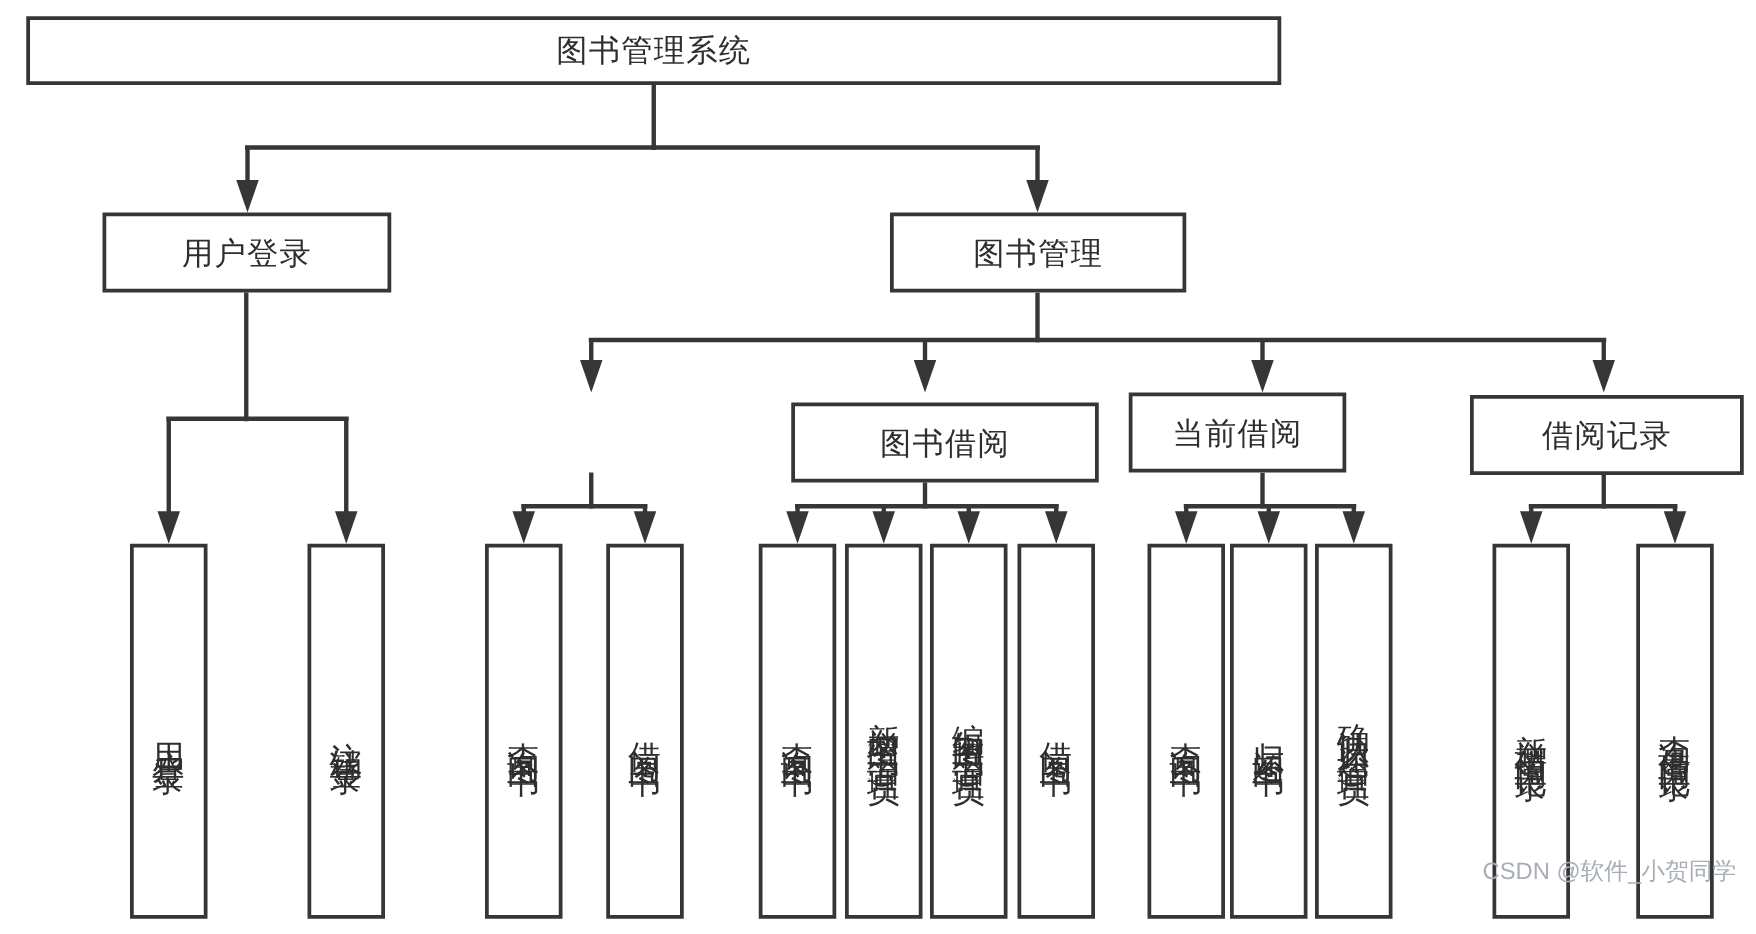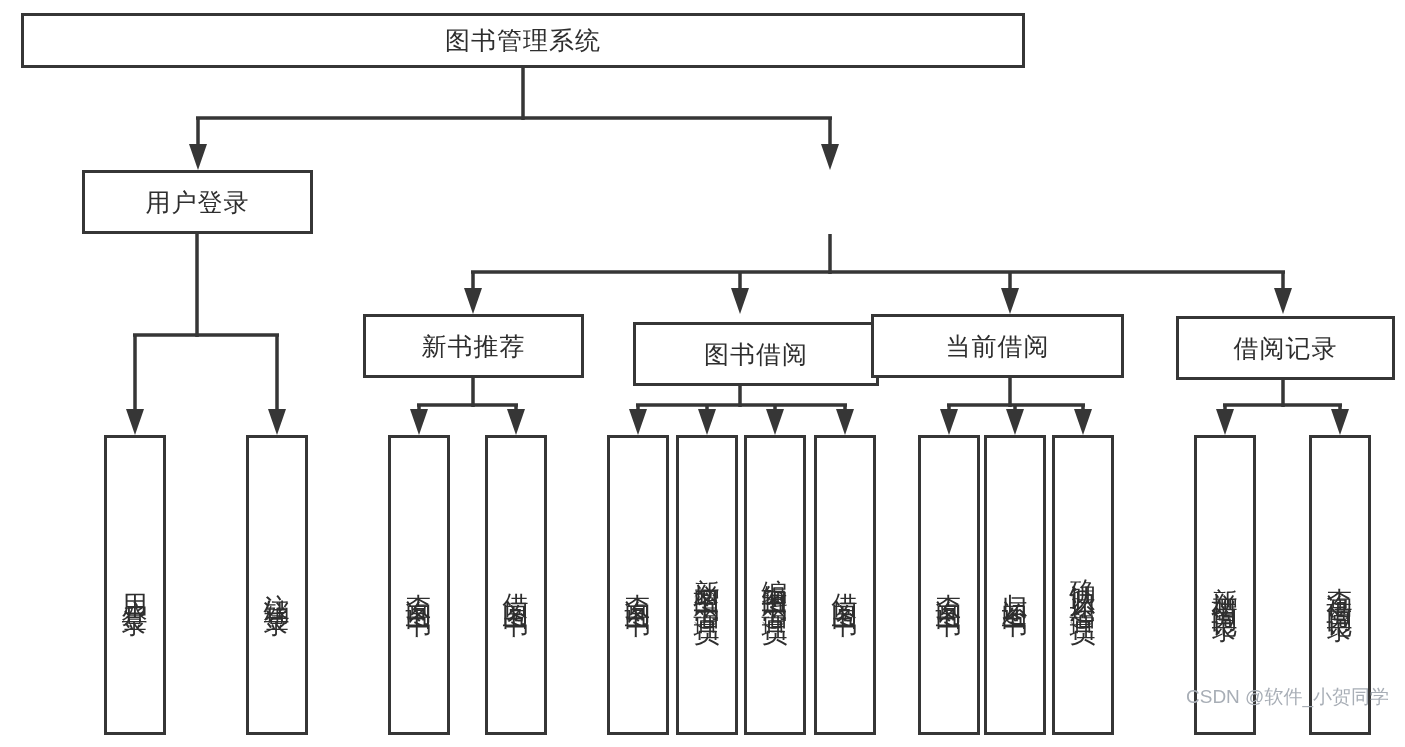--- a/index.html
+++ b/index.html
@@ -117,28 +117,28 @@
     <polygon class="ah" points="1331,409 1349,409 1340,435"></polygon>
   </svg>
 
   <div class="hbox" style="left:21px;top:13px;width:1004px;height:55px">
     <span class="hlabel">图书管理系统</span>
   </div>
 
   <div class="hbox" style="left:82px;top:170px;width:231px;height:64px">
     <span class="hlabel">用户登录</span>
   </div>
+  <div class="hbox" style="left:712px;top:170px;width:237px;height:64px">
+    <span class="hlabel">图书管理</span>
+  </div>
 
-  <div class="hbox" style="left:363px;top:314px;width:221px;height:64px">
-    <span class="hlabel">新书推荐</span>
-  </div>
   <div class="hbox" style="left:633px;top:322px;width:246px;height:64px">
     <span class="hlabel">图书借阅</span>
   </div>
-  <div class="hbox" style="left:871px;top:314px;width:253px;height:64px">
+  <div class="hbox" style="left:903px;top:314px;width:174px;height:64px">
     <span class="hlabel">当前借阅</span>
   </div>
   <div class="hbox" style="left:1176px;top:316px;width:219px;height:64px">
     <span class="hlabel">借阅记录</span>
   </div>
 
   <div class="leaf" style="left:104px">
     <span class="vlabel">用户登录</span>
   </div>
   <div class="leaf" style="left:246px">

